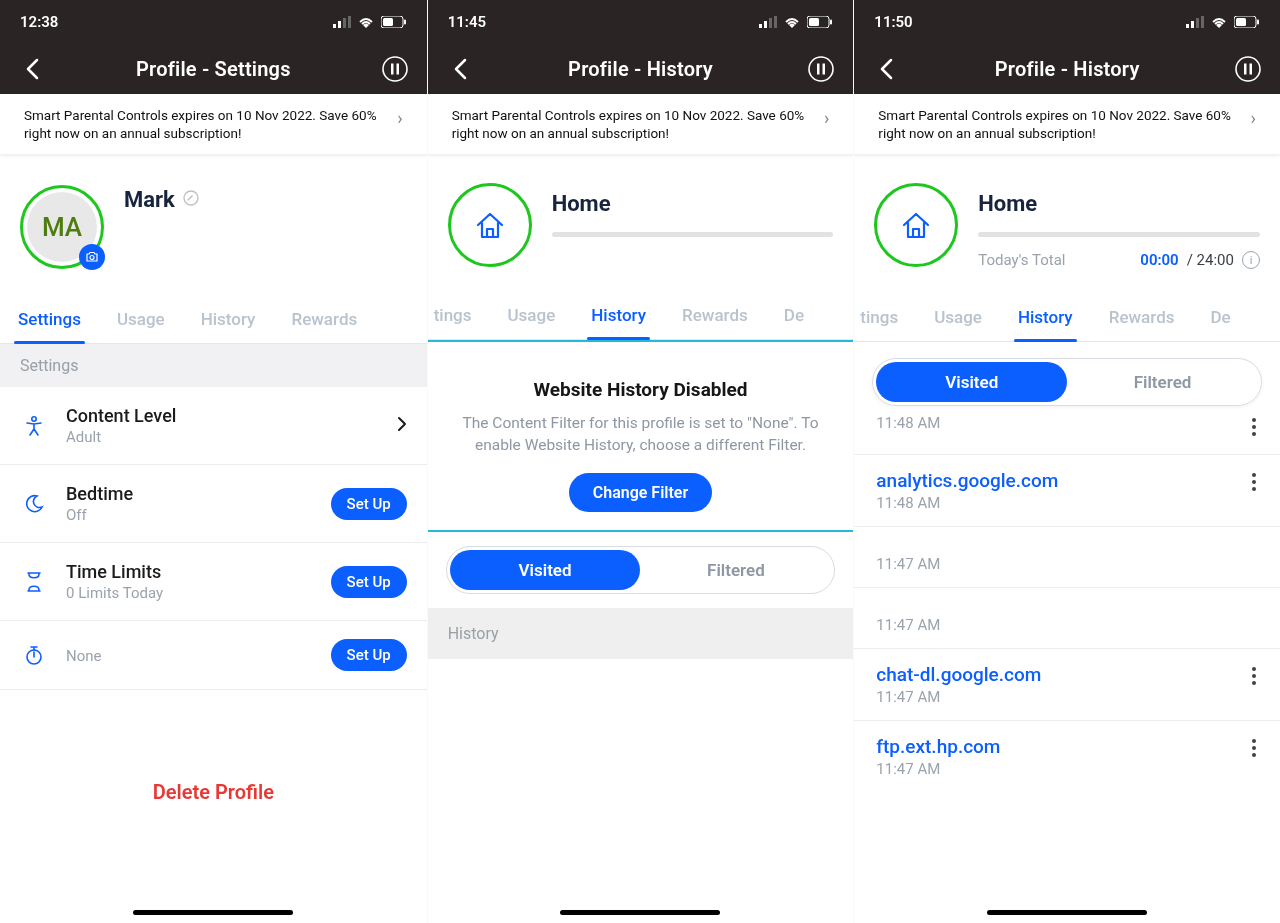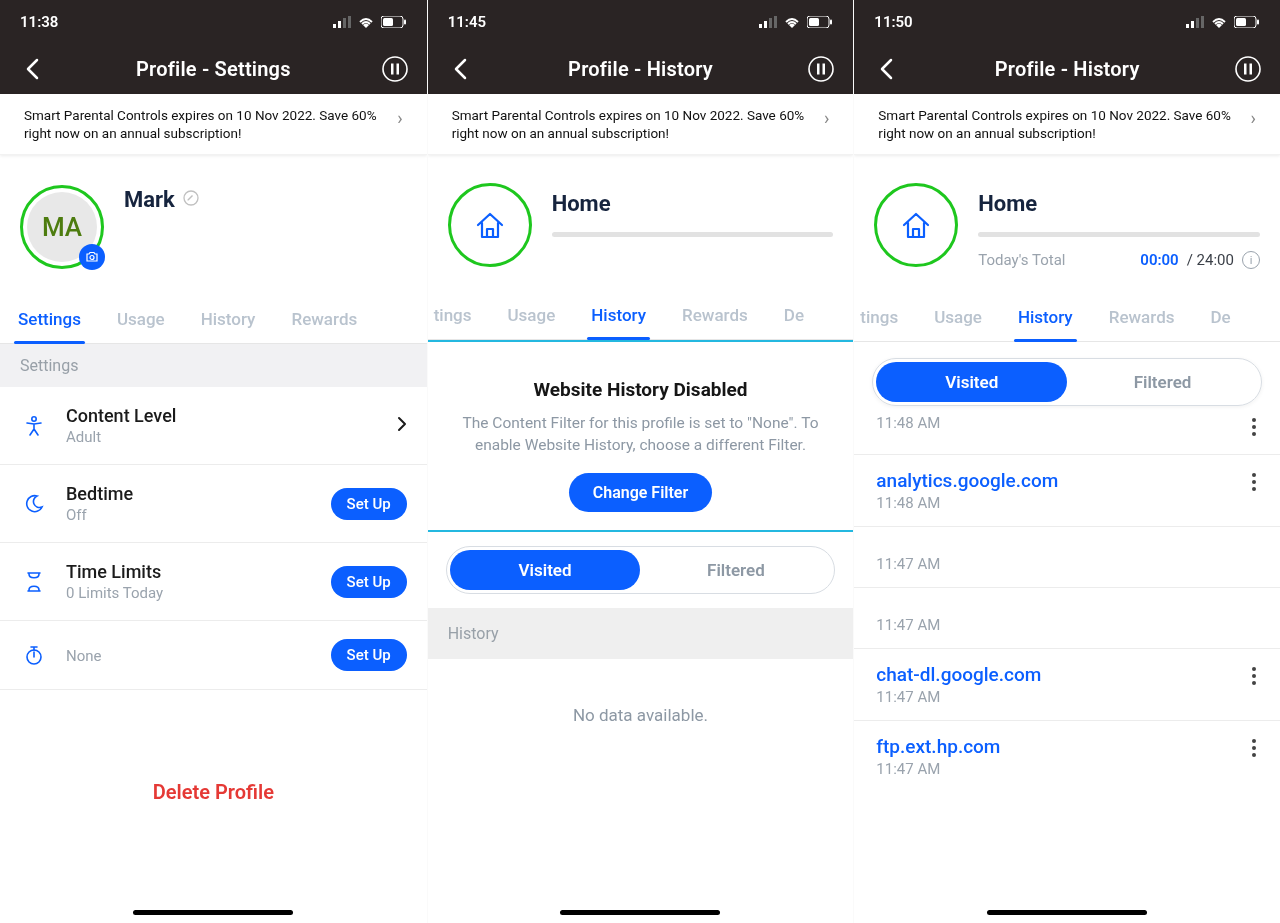--- a/index.html
+++ b/index.html
@@ -91,21 +91,21 @@
   .dots-v span { width: 4px; height: 4px; border-radius: 50%; background: #434343; }
 
 </style>
 </head>
 <body>
 
 <div class="screens">
 
   <div class="screen">
     <div class="status-bar">
-      <span>11:38</span>
+      <span>12:38</span>
       <div class="status-icons">
         <span class="signal-icon">
           <svg width="18" height="12" viewBox="0 0 18 12">
               <rect x="0" y="8" width="3" height="4" fill="#fff"></rect>
               <rect x="5" y="5" width="3" height="7" fill="#fff"></rect>
               <rect x="10" y="2" width="3" height="10" fill="#666"></rect>
               <rect x="15" y="0" width="3" height="12" fill="#666"></rect>
             </svg>
         </span>
         <span class="wifi-icon">
@@ -314,21 +314,20 @@
     </div>
 
     <div class="seg-wrap">
       <div class="segmented">
         <div class="seg-item active">Visited</div>
         <div class="seg-item">Filtered</div>
       </div>
     </div>
 
     <div class="history-header-row">History</div>
-    <div class="no-data">No data available.</div>
 
     <div class="home-indicator"></div>
   </div>
 
   <div class="screen">
     <div class="status-bar">
       <span>11:50</span>
       <div class="status-icons">
         <span class="signal-icon">
             <svg width="18" height="12" viewBox="0 0 18 12">

